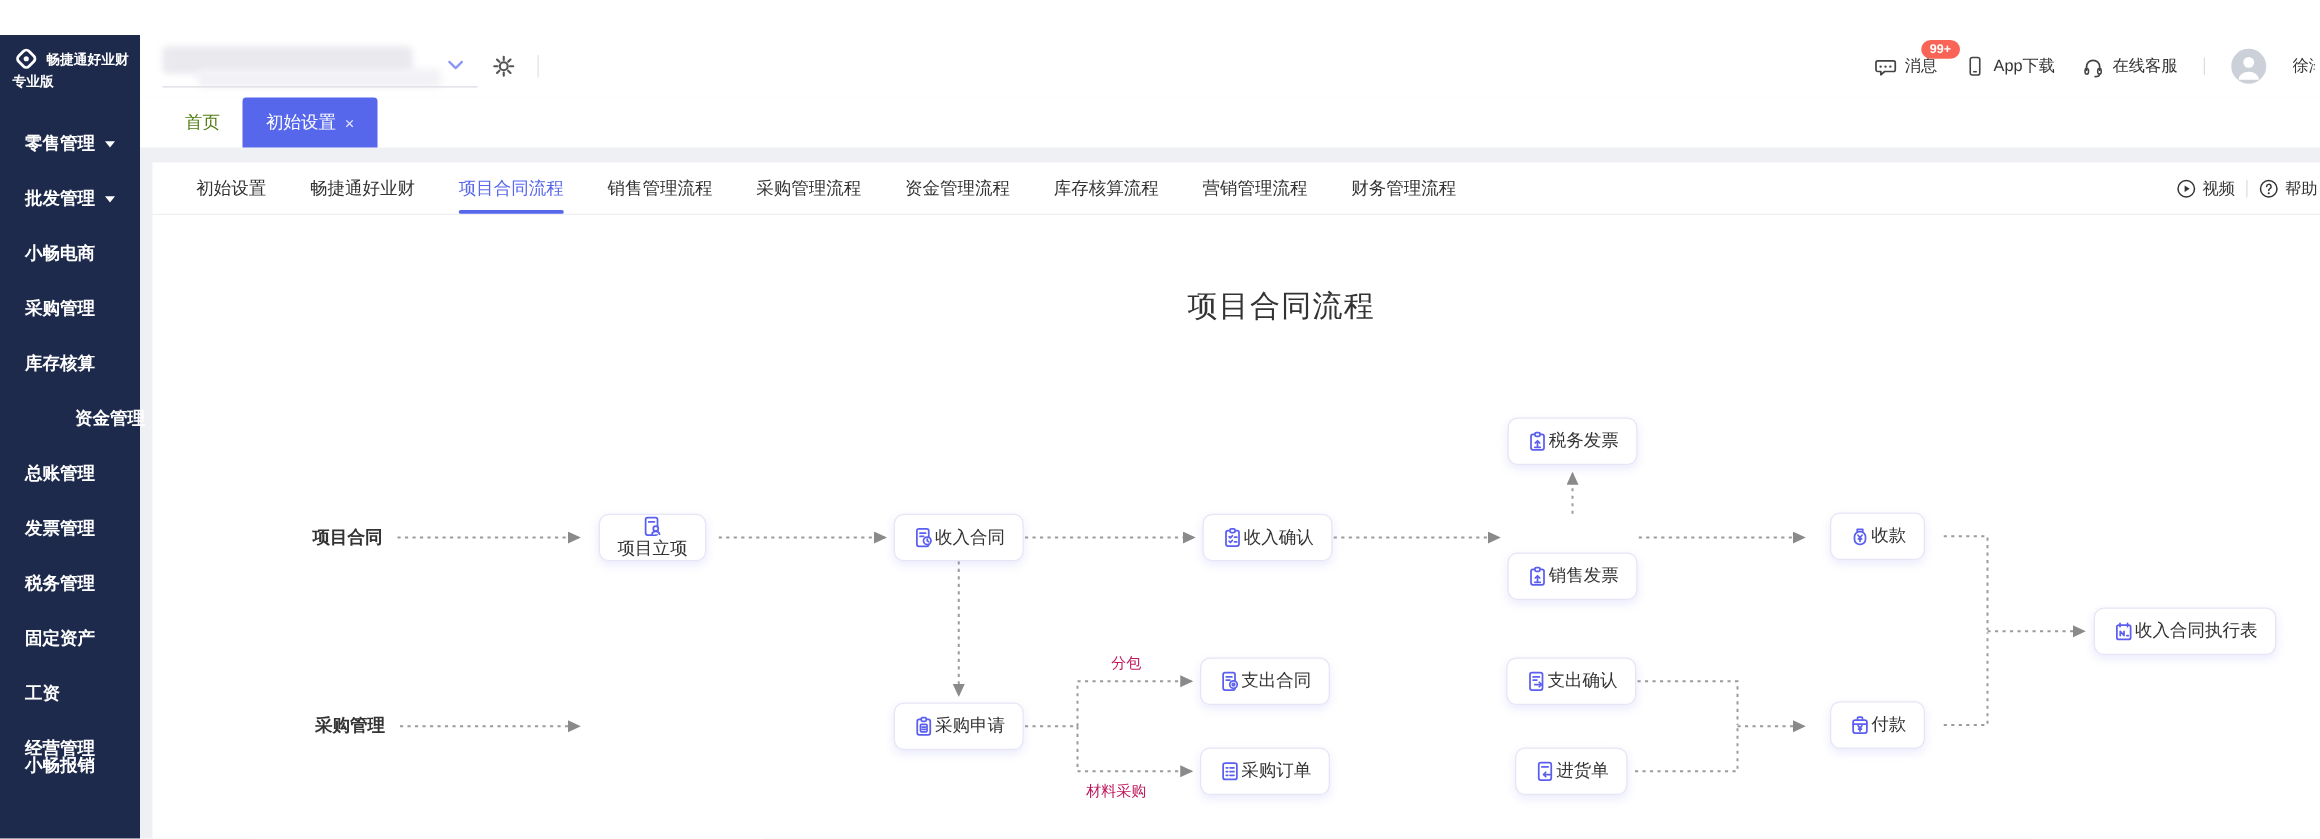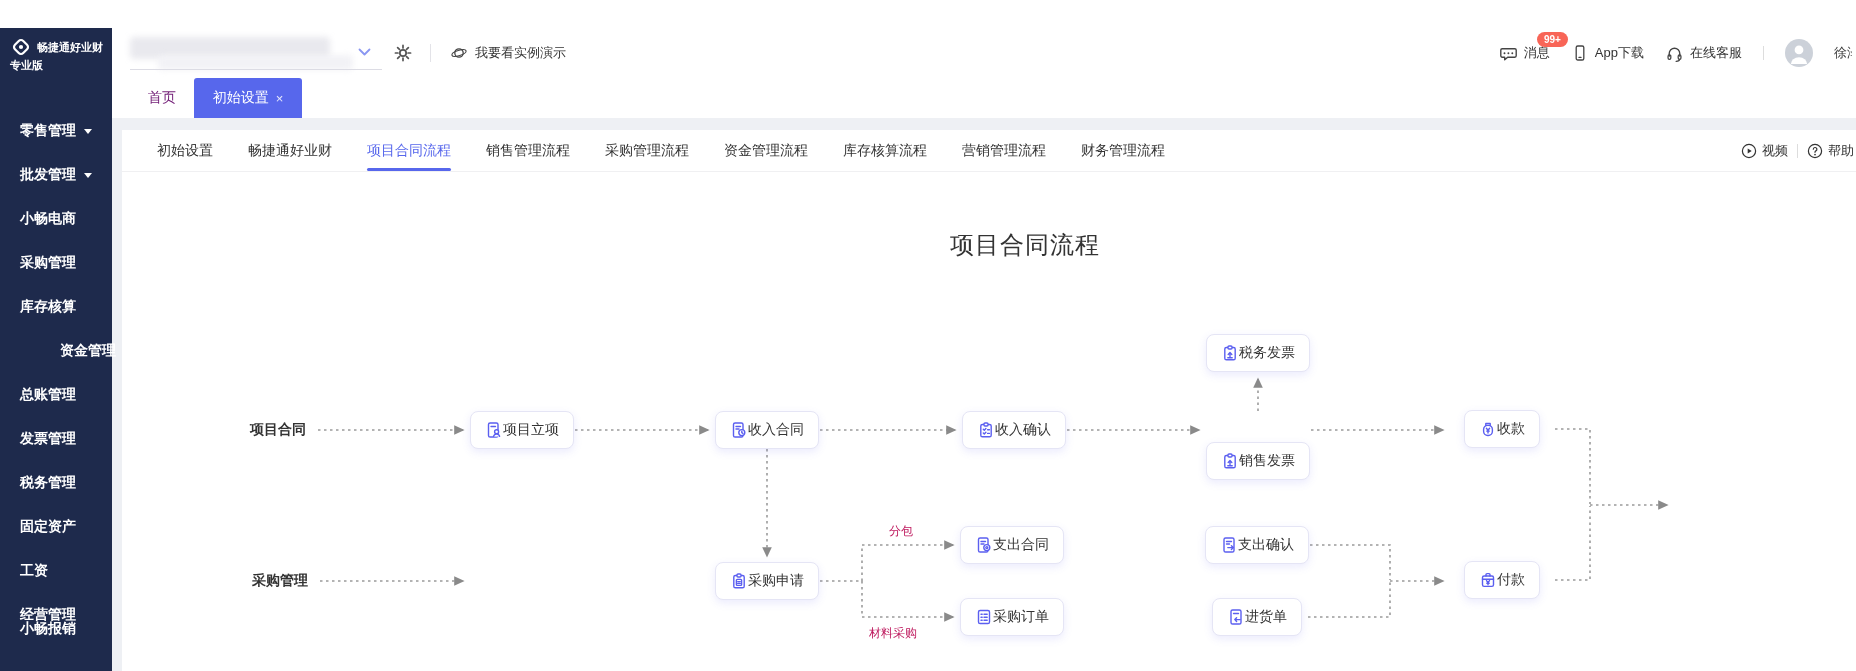--- a/index.html
+++ b/index.html
@@ -23,21 +23,21 @@
   .gear-btn { position:absolute; left:280px; top:14px; width:22px; height:22px; cursor:pointer; }
   .hvdiv { position:absolute; left:318px; top:16px; width:1px; height:18px; background:#e3e3e8; }
   .demo-link { position:absolute; left:338px; top:0; height:50px; display:flex; align-items:center; gap:7px; font-size:13px; color:#333; cursor:pointer; }
   .hdr-right { position:absolute; right:0; top:0; height:50px; display:flex; align-items:center; gap:21px; padding-right:4px; }
   .hdr-item { display:flex; align-items:center; gap:6px; font-size:13px; color:#333; cursor:pointer; position:relative; white-space:nowrap; }
   .badge { position:absolute; top:-12px; right:-18px; background:var(--badge,#f86557); color:#fff; font-size:10px; font-weight:bold; padding:2px 7px; border-radius:9px; }
   .avatar { width:28px; height:28px; border-radius:50%; background:#ccd1d9; overflow:hidden; position:relative; flex:none; }
   .uname { max-width:18px; overflow:hidden; white-space:nowrap; font-size:13px; }
 
   .tabstrip { position:absolute; left:112px; top:78px; width:1744px; height:40px; background:#fff; display:flex; align-items:stretch; }
-  .tab-home { width:64px; margin-left:18px; display:flex; align-items:center; justify-content:center; font-size:14px; color:#701a75; cursor:pointer; }
+  .tab-home { width:64px; margin-left:18px; display:flex; align-items:center; justify-content:center; font-size:14px; color:#4d7c0f; cursor:pointer; }
   .tab-active { width:108px; background:var(--accent,#5767ec); color:#fff; display:flex; align-items:center; justify-content:center; gap:7px; font-size:14px; border-radius:3px 3px 0 0; cursor:pointer; }
   .tab-close { font-size:13px; opacity:.85; cursor:pointer; }
 
   .panel { position:absolute; left:122px; top:130px; width:1734px; height:541px; background:#fff; }
   .navrow { position:absolute; left:0; top:0; width:1734px; height:42px; border-bottom:1px solid #f0f0f2; display:flex; align-items:stretch; }
   .navtabs { display:flex; gap:35px; margin-left:35px; }
   .navtab { position:relative; display:flex; align-items:center; font-size:14px; color:#333; cursor:pointer; white-space:nowrap; }
   .navtab.on { color:var(--accent,#5767ec); }
   .navtab.on::after { content:""; position:absolute; left:0; right:0; bottom:0; height:3px; border-radius:2px; background:var(--accent,#5767ec); }
   .nav-right { position:absolute; right:0; top:0; height:42px; display:flex; align-items:center; gap:9px; padding-right:2px; font-size:13px; color:#333; }
@@ -45,21 +45,21 @@
   .nav-right .it { display:flex; align-items:center; gap:5px; cursor:pointer; }
 
   .flow { position:absolute; left:0; top:0; width:1734px; height:541px; }
   .flow-title { position:absolute; left:903px; top:115px; transform:translate(-50%,-50%); font-size:24px; color:#333; font-weight:500; letter-spacing:1px; white-space:nowrap; }
   .edges { position:absolute; left:0; top:0; }
   .node { position:absolute; transform:translate(-50%,-50%); display:flex; align-items:center; gap:0; height:38px; padding:0 14px; background:#fff; border:1px solid #e5e5f5; border-radius:8px; box-shadow:0 3px 8px rgba(99,102,241,.13); font-size:14px; color:#333; white-space:nowrap; cursor:pointer; }
   .node .nicon { width:18px; height:18px; flex:none; }
   .rowlabel { position:absolute; transform:translate(-50%,-50%); font-size:14px; font-weight:bold; color:#333; white-space:nowrap; }
   .brlabel { position:absolute; transform:translate(-50%,-50%); font-size:12px; color:#be185d; white-space:nowrap; }
 
-  .side-item { position:absolute; left:0; width:116px; height:20px; display:flex; align-items:center; padding-left:20px; color:#fff; font-size:14px; font-weight:600; cursor:pointer; white-space:nowrap;margin-top:16px; }
+  .side-item { position:absolute; left:0; width:116px; height:20px; display:flex; align-items:center; padding-left:20px; color:#fff; font-size:14px; font-weight:600; cursor:pointer; white-space:nowrap; }
   .side-arrow { width:0; height:0; border-left:4.5px solid transparent; border-right:4.5px solid transparent; border-top:5.5px solid #fff; margin-left:8px; }
 </style>
 </head>
 <body>
 
 <div class="stage">
 
   <div class="topstrip"></div>
 
   <div class="dark-col">
@@ -123,27 +123,20 @@
     <div class="blur-blob blob2"></div>
     <div class="sel-underline"></div>
     <svg class="chev" width="13" height="9" viewBox="0 0 13 9">
       <path d="M1.5 1.5l5 5 5-5" fill="none" stroke="#8a97f2" stroke-width="1.8" stroke-linecap="round" stroke-linejoin="round"></path>
     </svg>
     <svg class="gear-btn" viewBox="0 0 18 18">
       <circle cx="9" cy="9" r="2.6" fill="none" stroke="#555" stroke-width="1.4"></circle>
       <path d="M9 2.8v2.1M9 13.1v2.1M2.8 9h2.1M13.1 9h2.1M4.6 4.6l1.5 1.5M11.9 11.9l1.5 1.5M13.4 4.6l-1.5 1.5M6.1 11.9l-1.5 1.5" stroke="#555" stroke-width="1.4" stroke-linecap="round"></path>
     </svg>
     <div class="hvdiv"></div>
-    <div class="demo-link">
-      <svg width="18" height="18" viewBox="0 0 18 18">
-        <circle cx="9" cy="9" r="4.2" fill="none" stroke="#444" stroke-width="1.3"></circle>
-        <ellipse cx="9" cy="9" rx="7.4" ry="2.6" fill="none" stroke="#444" stroke-width="1.1" transform="rotate(-18 9 9)"></ellipse>
-      </svg>
-      <span>我要看实例演示</span>
-    </div>
 
     <div class="hdr-right">
       <div class="hdr-item">
         <svg width="19" height="19" viewBox="0 0 18 18">
           <path d="M3 4.5h12a1.3 1.3 0 0 1 1.3 1.3v5.4a1.3 1.3 0 0 1-1.3 1.3H8.2L5.4 15v-2.5H3a1.3 1.3 0 0 1-1.3-1.3V5.8A1.3 1.3 0 0 1 3 4.5z" fill="none" stroke="#444" stroke-width="1.3" stroke-linejoin="round"></path>
           <path d="M5.2 8.8h.01M8.9 8.8h.01M12.6 8.8h.01" stroke="#444" stroke-width="1.8" stroke-linecap="round"></path>
         </svg>
         <span>消息</span>
         <span class="badge">99+</span>
       </div>
@@ -233,21 +226,21 @@
           <polyline points="698,451 740,451 740,415 831,415" fill="none" stroke="#9b9b9b" stroke-width="1.6" stroke-dasharray="2.5 3.5" marker-end="url(#arr)"></polyline>
           <polyline points="740,451 740,487 831,487" fill="none" stroke="#9b9b9b" stroke-width="1.6" stroke-dasharray="2.5 3.5" marker-end="url(#arr)"></polyline>
           <polyline points="1188,415 1268,415 1268,450" fill="none" stroke="#9b9b9b" stroke-width="1.6" stroke-dasharray="2.5 3.5"></polyline>
           <polyline points="1186,487 1268,487 1268,452" fill="none" stroke="#9b9b9b" stroke-width="1.6" stroke-dasharray="2.5 3.5"></polyline>
           <polyline points="1268,451 1321,451" fill="none" stroke="#9b9b9b" stroke-width="1.6" stroke-dasharray="2.5 3.5" marker-end="url(#arr)"></polyline>
           <polyline points="1433,299 1468,299 1468,374" fill="none" stroke="#9b9b9b" stroke-width="1.6" stroke-dasharray="2.5 3.5"></polyline>
           <polyline points="1433,450 1468,450 1468,376" fill="none" stroke="#9b9b9b" stroke-width="1.6" stroke-dasharray="2.5 3.5"></polyline>
           <polyline points="1468,375 1545,375" fill="none" stroke="#9b9b9b" stroke-width="1.6" stroke-dasharray="2.5 3.5" marker-end="url(#arr)"></polyline>
         </svg>
       <div class="flow-title">项目合同流程</div>
-    <div class="node" style="left: 400px; top: 300px;">
+    <div class="node" style="left: 400px; top: 300px; flex-direction: column;">
           <span class="nicon"><svg width="18" height="18" viewBox="0 0 18 18" fill="none" stroke="#5b5ff0" stroke-width="1.4" stroke-linecap="round" stroke-linejoin="round">
               <rect x="3.5" y="2" width="9.5" height="14" rx="1.6"></rect>
               <path d="M6 5.5h4.5"></path>
               <circle cx="11.6" cy="10.8" r="2" fill="#fff"></circle>
               <path d="M8.6 15.4c.2-1.6 1.4-2.3 3-2.3s2.8.7 3 2.3" fill="#fff"></path>
             </svg></span>
           <span>项目立项</span>
         </div>
         <div class="node" style="left: 645px; top: 300px;">
           <span class="nicon"><svg width="18" height="18" viewBox="0 0 18 18" fill="none" stroke="#5b5ff0" stroke-width="1.4" stroke-linecap="round" stroke-linejoin="round">
@@ -331,20 +324,28 @@
             </svg></span>
           <span>进货单</span>
         </div>
         <div class="node" style="left: 1380px; top: 450px;">
           <span class="nicon"><svg width="18" height="18" viewBox="0 0 18 18" fill="none" stroke="#5b5ff0" stroke-width="1.4" stroke-linecap="round" stroke-linejoin="round">
               <rect x="3.5" y="5" width="11" height="10.4" rx="1.6"></rect>
               <path d="M7 5V3.6a1 1 0 0 1 1-1h2a1 1 0 0 1 1 1V5M3.5 8.2h11M7.5 9.6l1.5 1.9 1.5-1.9M9 11.5v2.3M7.8 12.2h2.4"></path>
             </svg></span>
           <span>付款</span>
         </div>
+        <div class="node" style="left: 1626px; top: 375px;">
+          <span class="nicon"><svg width="18" height="18" viewBox="0 0 18 18" fill="none" stroke="#5b5ff0" stroke-width="1.4" stroke-linecap="round" stroke-linejoin="round">
+              <rect x="3.5" y="4" width="11" height="11.5" rx="1.6"></rect>
+              <path d="M6 2.6v2.6M12 2.6v2.6M6.2 12.4V9l3 3.4V9"></path>
+              <path d="M11.4 12.4h1.2"></path>
+            </svg></span>
+          <span>收入合同执行表</span>
+        </div>
         <div class="rowlabel" style="left: 156px; top: 300px;">项目合同</div>
         <div class="rowlabel" style="left: 158px; top: 451px;">采购管理</div>
         <div class="brlabel" style="left: 779px; top: 401px;">分包</div>
         <div class="brlabel" style="left: 771px; top: 503px;">材料采购</div>
       </div>
   </div>
 
 </div>
 
 </body></html>

